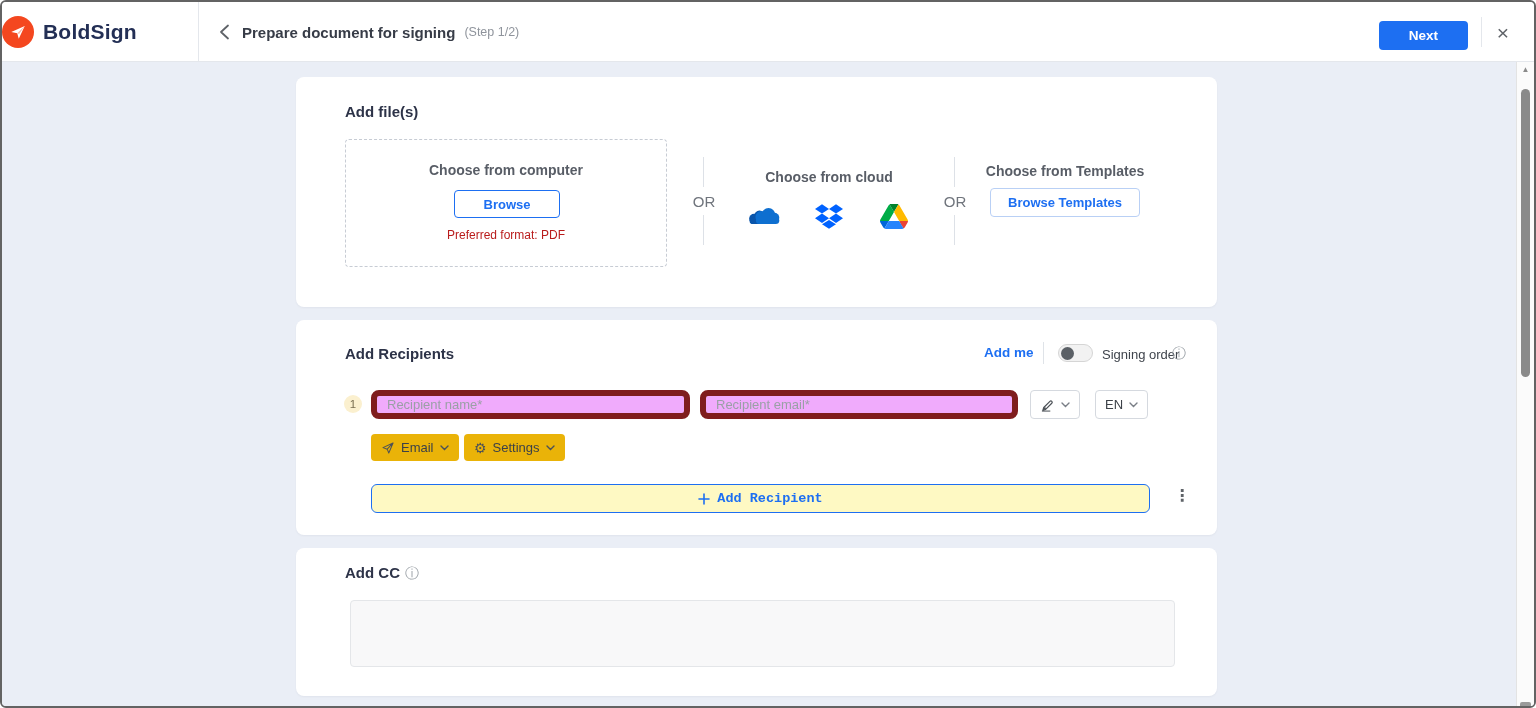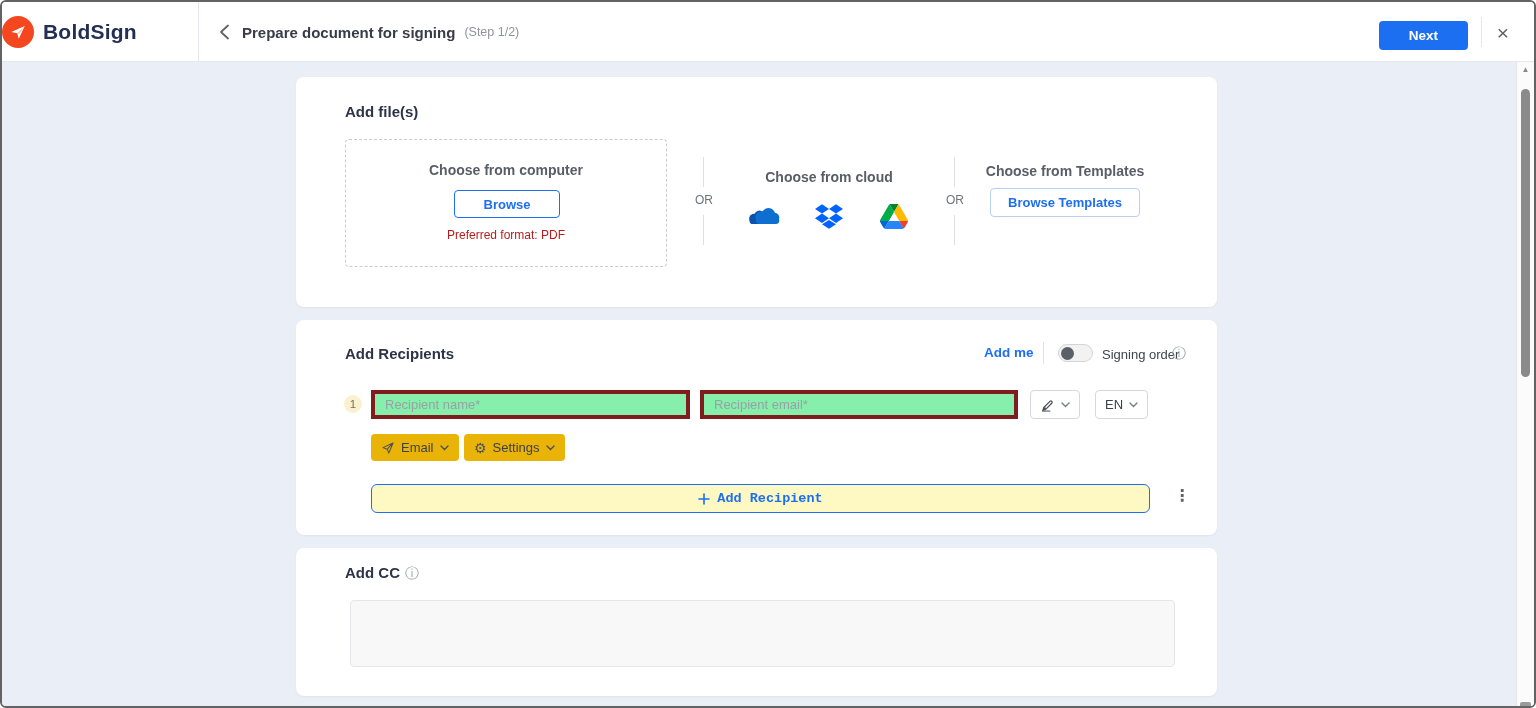--- a/index.html
+++ b/index.html
@@ -64,21 +64,21 @@
   .browse-btn {
     position:absolute; top:50px; left:108px; width:106px; height:28px;
     background:#fff; border:1px solid #1d6ff2; border-radius:4px;
     color:#1d6ff2; font-size:13px; font-weight:700; cursor:pointer; font-family:inherit;
   }
   .format-hint { position:absolute; top:88px; left:0; right:0; font-size:12px; color:#b91c1c; }
   .or-divider { position:absolute; width:40px; text-align:center; }
   .or-divider .line { position:absolute; left:19px; width:1px; height:30px; background:#dde1e7; }
   .or-divider .line.top { top:0; }
   .or-divider .line.bottom { top:58px; }
-  .or-divider .or-text { position:absolute; top:36px; left:0; right:0; font-size:12px; color:#6f747c; }
+  .or-divider .or-text { position:absolute; top:36px; left:0; right:0; font-size:15px; color:#6f747c; }
   #or-1 { left:388px; top:80px; }
   #or-2 { left:639px; top:80px; }
   .cloud-group { position:absolute; left:430px; top:86px; width:206px; text-align:center;margin-top:6px; }
   .cloud-icons { position:absolute; top:30px; left:0; right:0; display:flex; justify-content:space-between; padding:0 18px; }
   .cloud-icon { width:40px; height:34px; display:flex; align-items:center; justify-content:center; cursor:pointer; }
   .templates-group { position:absolute; left:676px; top:86px; width:186px; text-align:center; }
   .browse-templates-btn {
     position:absolute; top:25px; left:18px; width:150px; height:29px;
     background:#fff; border:1px solid #b9d0f5; border-radius:4px;
     color:#1d6ff2; font-size:13px; font-weight:700; cursor:pointer; font-family:inherit;
@@ -96,22 +96,22 @@
   .toggle .knob { position:absolute; left:2px; top:1.5px; width:13px; height:13px; border-radius:50%; background:#5b6066; }
   .signing-order-label { position:absolute; left:806px; top:27px; font-size:13px; color:#3f444c;text-align:center; }
   .info-icon { color:#9aa0a6; font-size:14px; line-height:1; cursor:pointer; }
   #signing-info { position:absolute; left:876px; top:26px; }
 
   .row-badge {
     position:absolute; left:48px; top:75px; width:18px; height:18px; border-radius:50%;
     background:#fbf0cf; color:#7a6f52; font-size:11.5px; display:flex; align-items:center; justify-content:center;
   }
   .text-input {
-    position:absolute; top:70px; height:29px; border:4px solid #7f1d1d; border-radius:0;
-    padding:0 10px; font-size:13px; color:#3c4148; font-family:inherit; background:#86efac;
+    position:absolute; top:70px; height:29px; border:6px solid #7f1d1d; border-radius:8px;
+    padding:0 10px; font-size:13px; color:#3c4148; font-family:inherit; background:#f0abfc;
   }
   .text-input::placeholder { color:#9aa0a6; }
   #input-name { left:75px; width:319px; }
   #input-email { left:404px; width:318px; }
   .mini-select {
     position:absolute; top:70px; height:29px; background:#fff; border:1px solid #d5d9df; border-radius:4px;
     display:flex; align-items:center; justify-content:center; gap:6px; cursor:pointer; font-size:13px; color:#3c4148;
   }
   #select-signtype { left:734px; width:50px; }
   #select-lang { left:799px; width:53px; }

